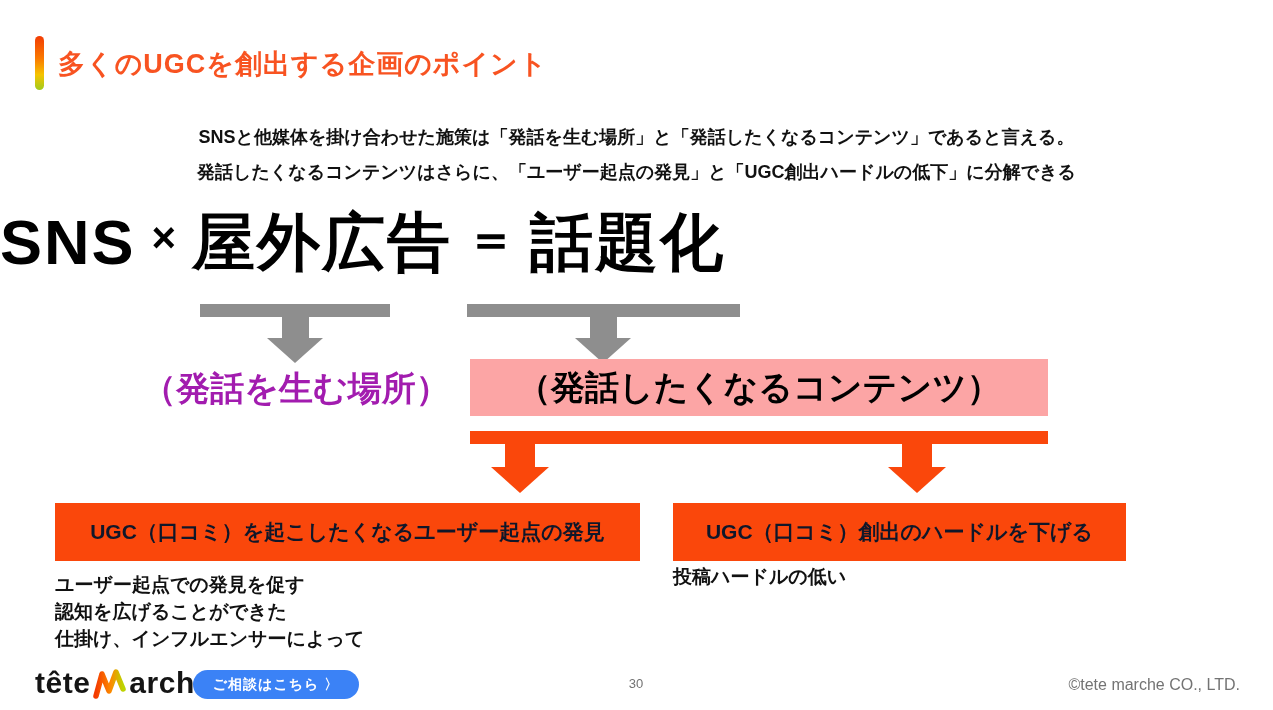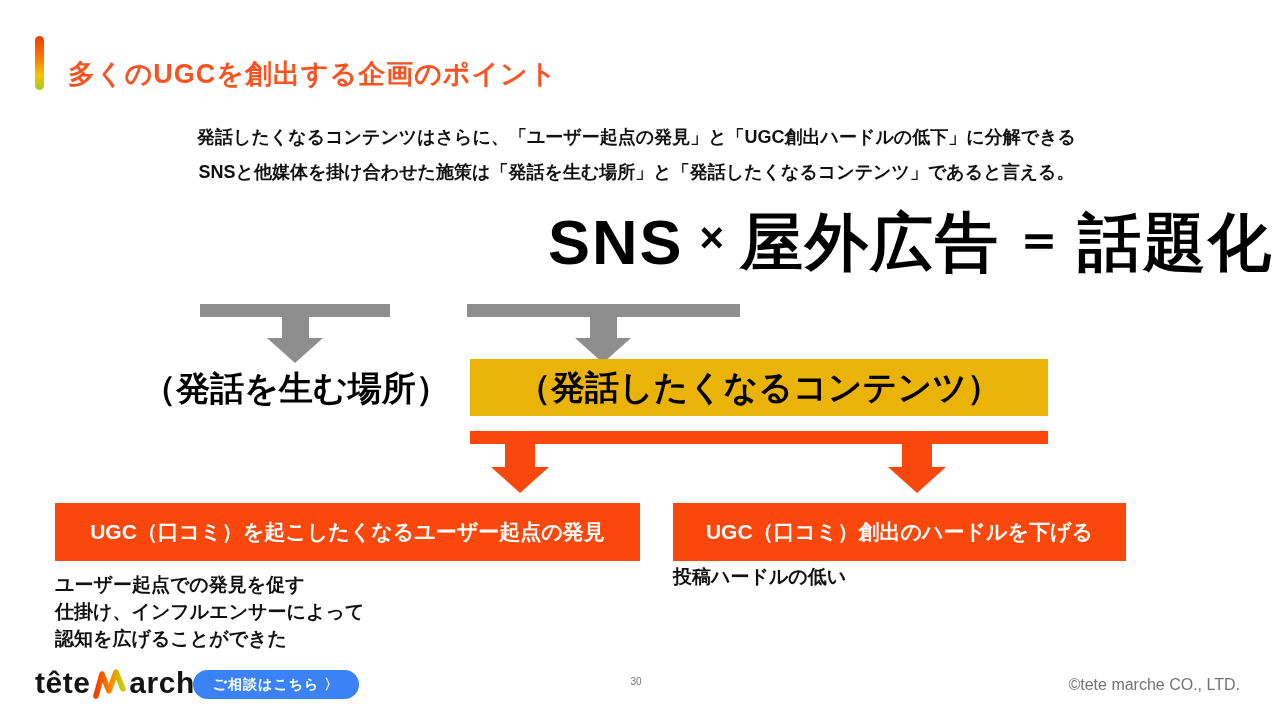--- a/index.html
+++ b/index.html
@@ -17,51 +17,51 @@
     position:absolute;left:54px;top:42px;font-size:27px;font-weight:800;
     color:#f85321;letter-spacing:1px;white-space:nowrap;
   }
   
   .subtitle{
     position:absolute;left:0;top:120px;width:1273px;text-align:center;
     font-size:18px;font-weight:700;line-height:35px;color:#111;
   }
   
   .formula{
-    position:absolute;left:0;top:200px;width:1273px;text-align:right;
+    position:absolute;left:0;top:200px;width:1273px;text-align:left;
     font-weight:800;color:#000;white-space:nowrap;
   }
   .formula .term{font-size:63px;letter-spacing:2px;}
   .formula .op-x{font-size:42px;margin:0 16px;vertical-align:12px;}
   .formula .op-eq{font-size:50px;margin:0 14px;vertical-align:8px;}
   
   .t-bar{position:absolute;height:13px;background:#8e8e8e;}
   .t-stem{position:absolute;width:27px;background:#8e8e8e;}
   .t-head{position:absolute;width:0;height:0;
     border-left:28px solid transparent;border-right:28px solid transparent;
     border-top:25px solid #8e8e8e;}
   
   .o-bar{position:absolute;height:13px;background:#fa470b;}
   .o-stem{position:absolute;width:30px;background:#fa470b;}
   .o-head{position:absolute;width:0;height:0;
     border-left:29px solid transparent;border-right:29px solid transparent;
     border-top:26px solid #fa470b;}
   
   .label-left{
     position:absolute;left:118px;top:366px;width:356px;text-align:center;
-    font-size:34px;font-weight:800;color:#000000;white-space:nowrap;
+    font-size:34px;font-weight:800;color:#a21caf;white-space:nowrap;
   }
   .label-right{
     position:absolute;left:470px;top:359px;width:578px;height:57px;
-    background:#eab308;text-align:center;font-size:34px;font-weight:800;
+    background:#fca5a5;text-align:center;font-size:34px;font-weight:800;
     color:#000;line-height:57px;white-space:nowrap;
   }
   
   .ugc-box{
-    position:absolute;top:503px;height:58px;background:#fa470b;color:#ffffff;
+    position:absolute;top:503px;height:58px;background:#fa470b;color:#0f172a;
     font-size:21px;font-weight:700;display:flex;align-items:center;
     justify-content:center;white-space:nowrap;
   }
   .ugc-box.left{left:55px;width:585px;}
   .ugc-box.right{left:673px;width:453px;}
   
   .desc{
     position:absolute;text-align:left;font-size:19px;font-weight:700;
     line-height:27px;color:#111;
   }
@@ -76,38 +76,38 @@
   }
   .logo .m-icon{margin:2px 1px 0 2px;display:block;}
   .cta-button{
     position:absolute;left:193px;top:670px;width:166px;height:29px;
     background:#3b82f6;border-radius:15px;color:#ffffff;font-size:14px;
     font-weight:700;display:flex;align-items:center;justify-content:center;
     letter-spacing:1px;cursor:pointer;border:none;
   }
   .page-number{
     position:absolute;left:600px;top:676px;width:72px;text-align:center;
-    font-size:10px;color:#737373;
+    font-size:13px;color:#737373;
   }
   .copyright{
     position:absolute;right:33px;top:676px;font-size:16px;color:#737373;
     white-space:nowrap;
   }
 </style>
 </head>
 <body>
 
 <div class="slide">
 
   <div class="title-bar"></div>
-  <h1 class="page-title" style="margin:14px;">多くのUGCを創出する企画のポイント</h1>
+  <h1 class="page-title" style="margin:4px;">多くのUGCを創出する企画のポイント</h1>
 
   <div class="subtitle">
+    <div>SNSと他媒体を掛け合わせた施策は「発話を生む場所」と「発話したくなるコンテンツ」であると言える。</div>
     <div>発話したくなるコンテンツはさらに、「ユーザー起点の発見」と「UGC創出ハードルの低下」に分解できる</div>
-    <div>SNSと他媒体を掛け合わせた施策は「発話を生む場所」と「発話したくなるコンテンツ」であると言える。</div>
   </div>
 
   <div class="formula">
     <span class="term">SNS</span><span class="op-x">×</span><span class="term">屋外広告</span><span class="op-eq">＝</span><span class="term">話題化</span>
   </div>
 
   <div class="t-bar" style="left:200px;top:304px;width:190px;"></div>
   <div class="t-stem" style="left:282px;top:316px;height:22px;"></div>
   <div class="t-head" style="left:267px;top:338px;"></div>
 
@@ -126,22 +126,22 @@
 
   <div class="ugc-box left">
     <span>UGC（口コミ）を起こしたくなるユーザー起点の発見</span>
   </div>
   <div class="ugc-box right">
     <span>UGC（口コミ）創出のハードルを下げる</span>
   </div>
 
   <div class="desc left">
     <div>ユーザー起点での発見を促す</div>
+    <div>認知を広げることができた</div>
     <div>仕掛け、インフルエンサーによって</div>
-    <div>認知を広げることができた</div>
   </div>
   <div class="desc right">
     <div>投稿ハードルの低い</div>
   </div>
 
   <div class="logo">
     <span>tête</span>
     <svg class="m-icon" width="36" height="32" viewBox="0 0 36 32">
       <defs>
         <linearGradient id="mgrad" x1="0" y1="0" x2="1" y2="0">

